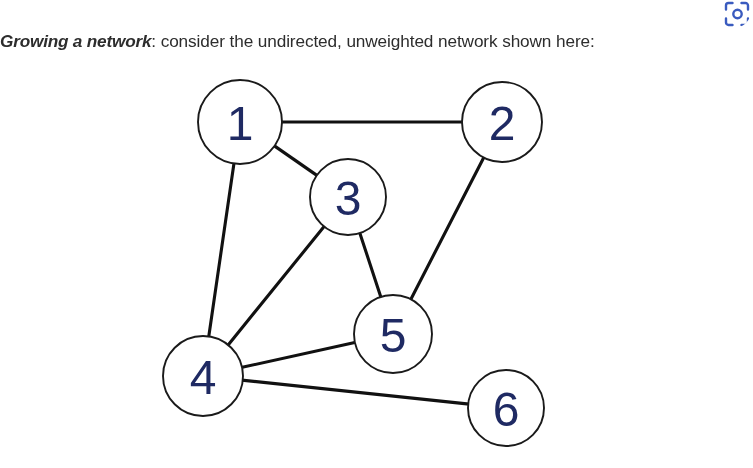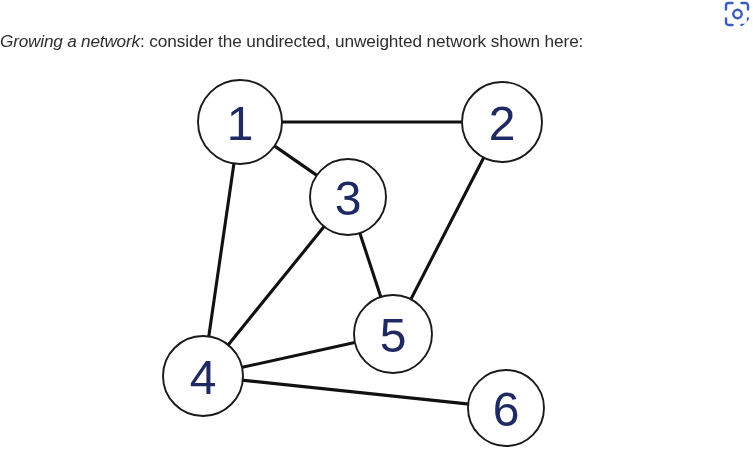--- a/index.html
+++ b/index.html
@@ -23,21 +23,21 @@
     top: 28px;
     width: 740px;
     height: 26px;
     font-size: 17.2px;
     line-height: 26px;
     white-space: nowrap;
     letter-spacing: -0.1px;
     color: #2d2d2d;
   }
   #prompt-emphasis {
-    font-weight: normal;
+    font-weight: bold;
     font-style: italic;
     letter-spacing: -0.2px;
   }
 
   
   #corner-icon {
     position: absolute;
     right: 2px;
     top: -6px;
     width: 34px;

